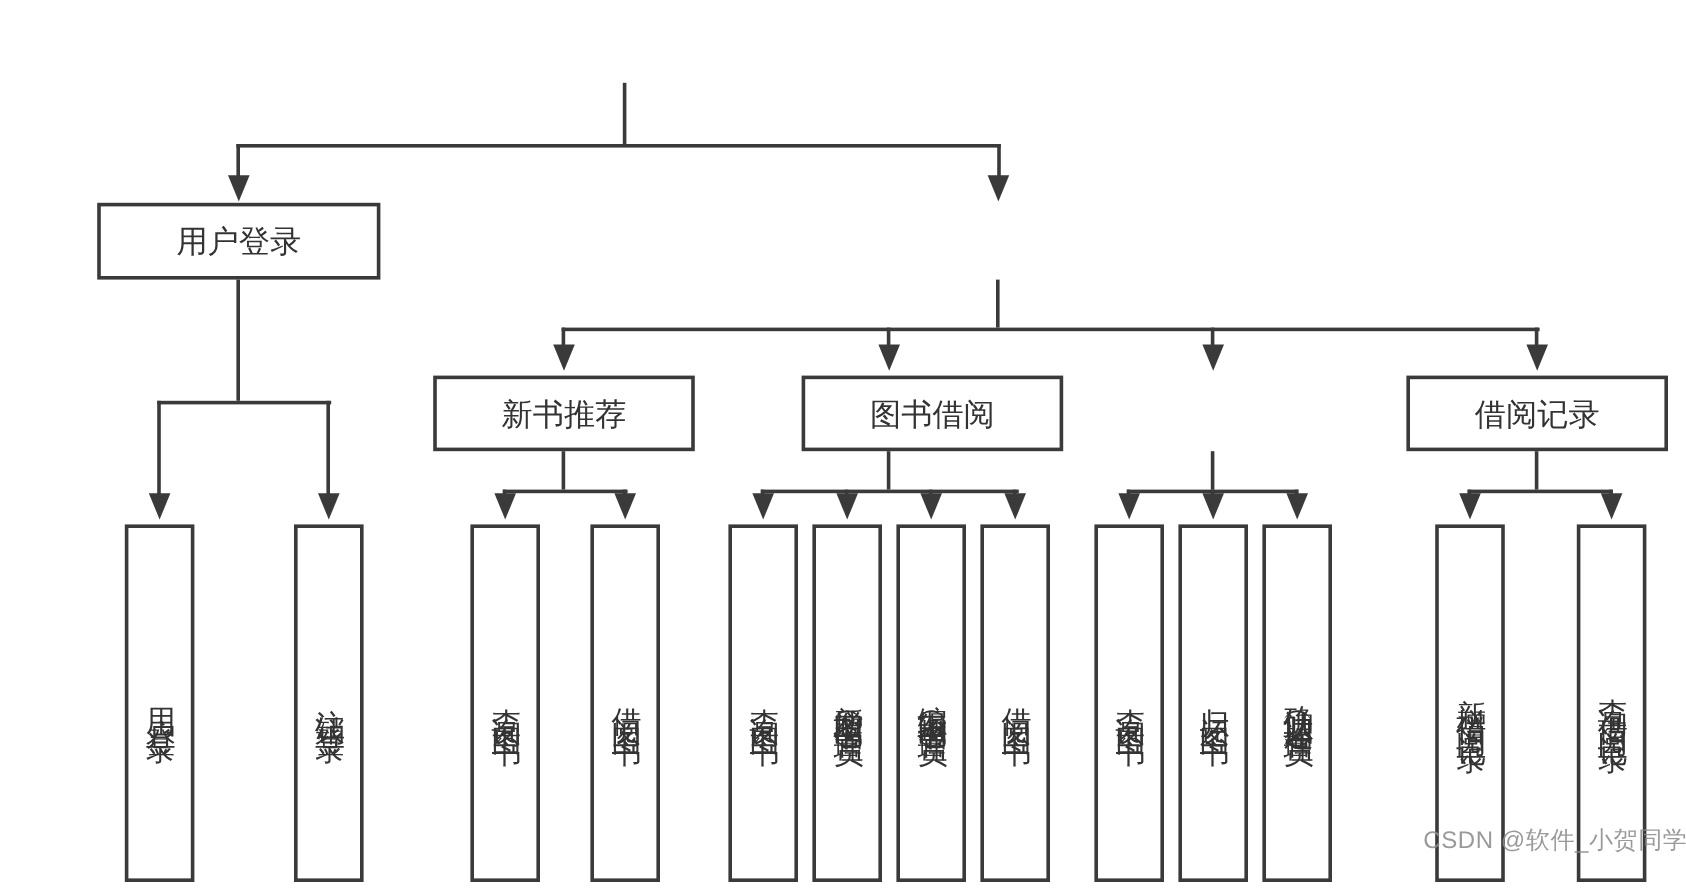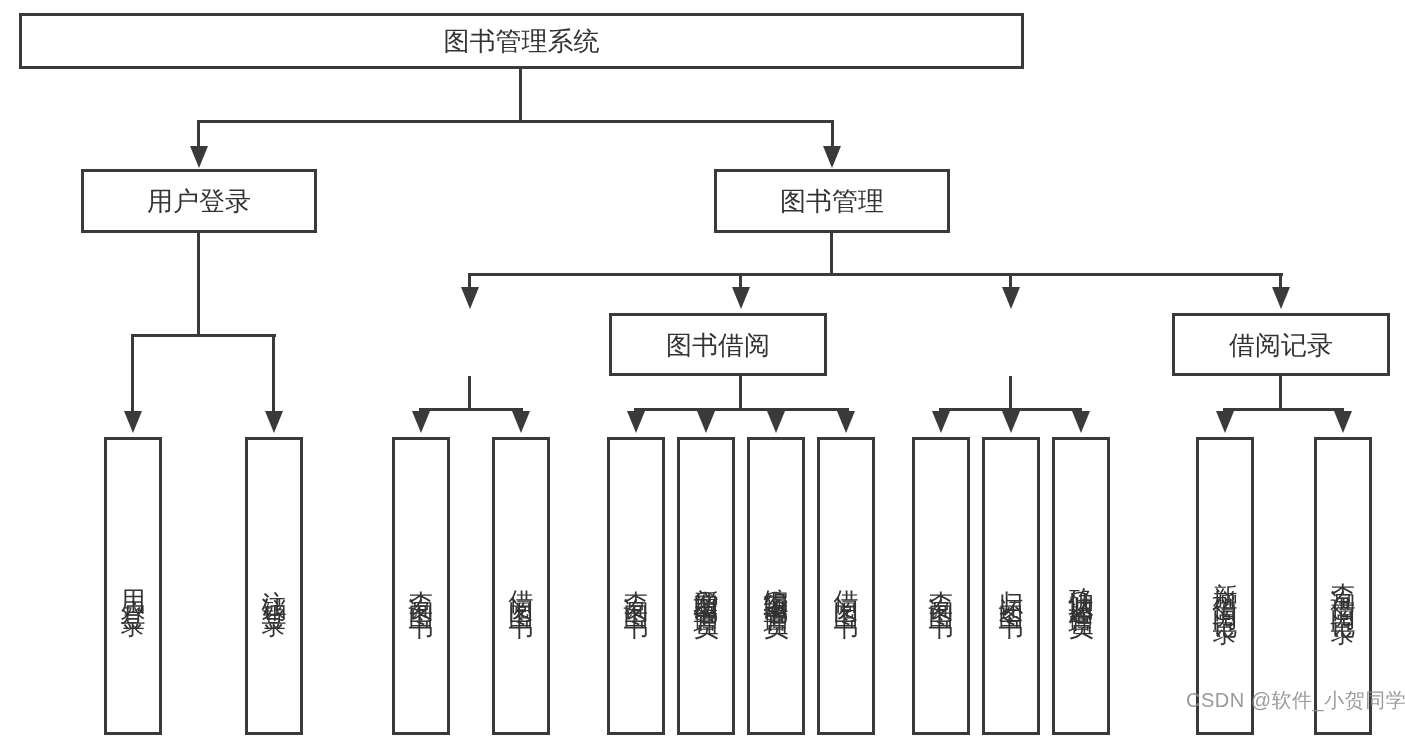--- a/index.html
+++ b/index.html
@@ -59,57 +59,54 @@
     opacity:0.88;
     z-index:10;
     white-space:nowrap;
   }
 </style>
 </head>
 <body>
 
 <div class="canvas">
 
-  <div class="node" style="left:19px;top:13px;width:1005px;height:56px">
-    <span>图书管理系统</span>
-  </div>
 
   <div class="v" style="left:519px;top:69px;height:51px"></div>
   <div class="h" style="left:197px;top:120px;width:637px"></div>
   <div class="v" style="left:197px;top:120px;height:28px"></div>
   <div class="arr" style="left:190px;top:146px"></div>
   <div class="v" style="left:831px;top:120px;height:28px"></div>
   <div class="arr" style="left:823px;top:146px"></div>
 
   <div class="node" style="left:81px;top:169px;width:236px;height:64px">
     <span>用户登录</span>
-  </div>
-  <div class="node" style="left:714px;top:169px;width:236px;height:64px">
-    <span>图书管理</span>
   </div>
 
   <div class="v" style="left:197px;top:233px;height:101px"></div>
   <div class="h" style="left:131px;top:334px;width:145px"></div>
   <div class="v" style="left:131px;top:334px;height:79px"></div>
   <div class="arr" style="left:124px;top:411px"></div>
   <div class="v" style="left:272px;top:334px;height:79px"></div>
   <div class="arr" style="left:265px;top:411px"></div>
 
   <div class="v" style="left:830px;top:233px;height:40px"></div>
   <div class="h" style="left:468px;top:273px;width:815px"></div>
   <div class="v" style="left:468px;top:273px;height:15px"></div>
   <div class="arr" style="left:461px;top:287px"></div>
   <div class="v" style="left:739px;top:273px;height:15px"></div>
   <div class="arr" style="left:732px;top:287px"></div>
   <div class="v" style="left:1009px;top:273px;height:15px"></div>
   <div class="arr" style="left:1002px;top:287px"></div>
   <div class="v" style="left:1279px;top:273px;height:15px"></div>
   <div class="arr" style="left:1272px;top:287px"></div>
 
-  <div class="node" style="left:609px;top:313px;width:218px;height:63px">
+  <div class="node" style="left:361px;top:313px;width:218px;height:63px">
+    <span>新书推荐</span>
+  </div>
+  <div class="node" style="left:668px;top:313px;width:218px;height:63px">
     <span>图书借阅</span>
   </div>
   <div class="node" style="left:1172px;top:313px;width:218px;height:63px">
     <span>借阅记录</span>
   </div>
 
   <div class="v" style="left:468px;top:376px;height:32px"></div>
   <div class="h" style="left:419px;top:408px;width:104px"></div>
   <div class="v" style="left:419px;top:408px;height:8px"></div>
   <div class="arr" style="left:412px;top:411px"></div>

